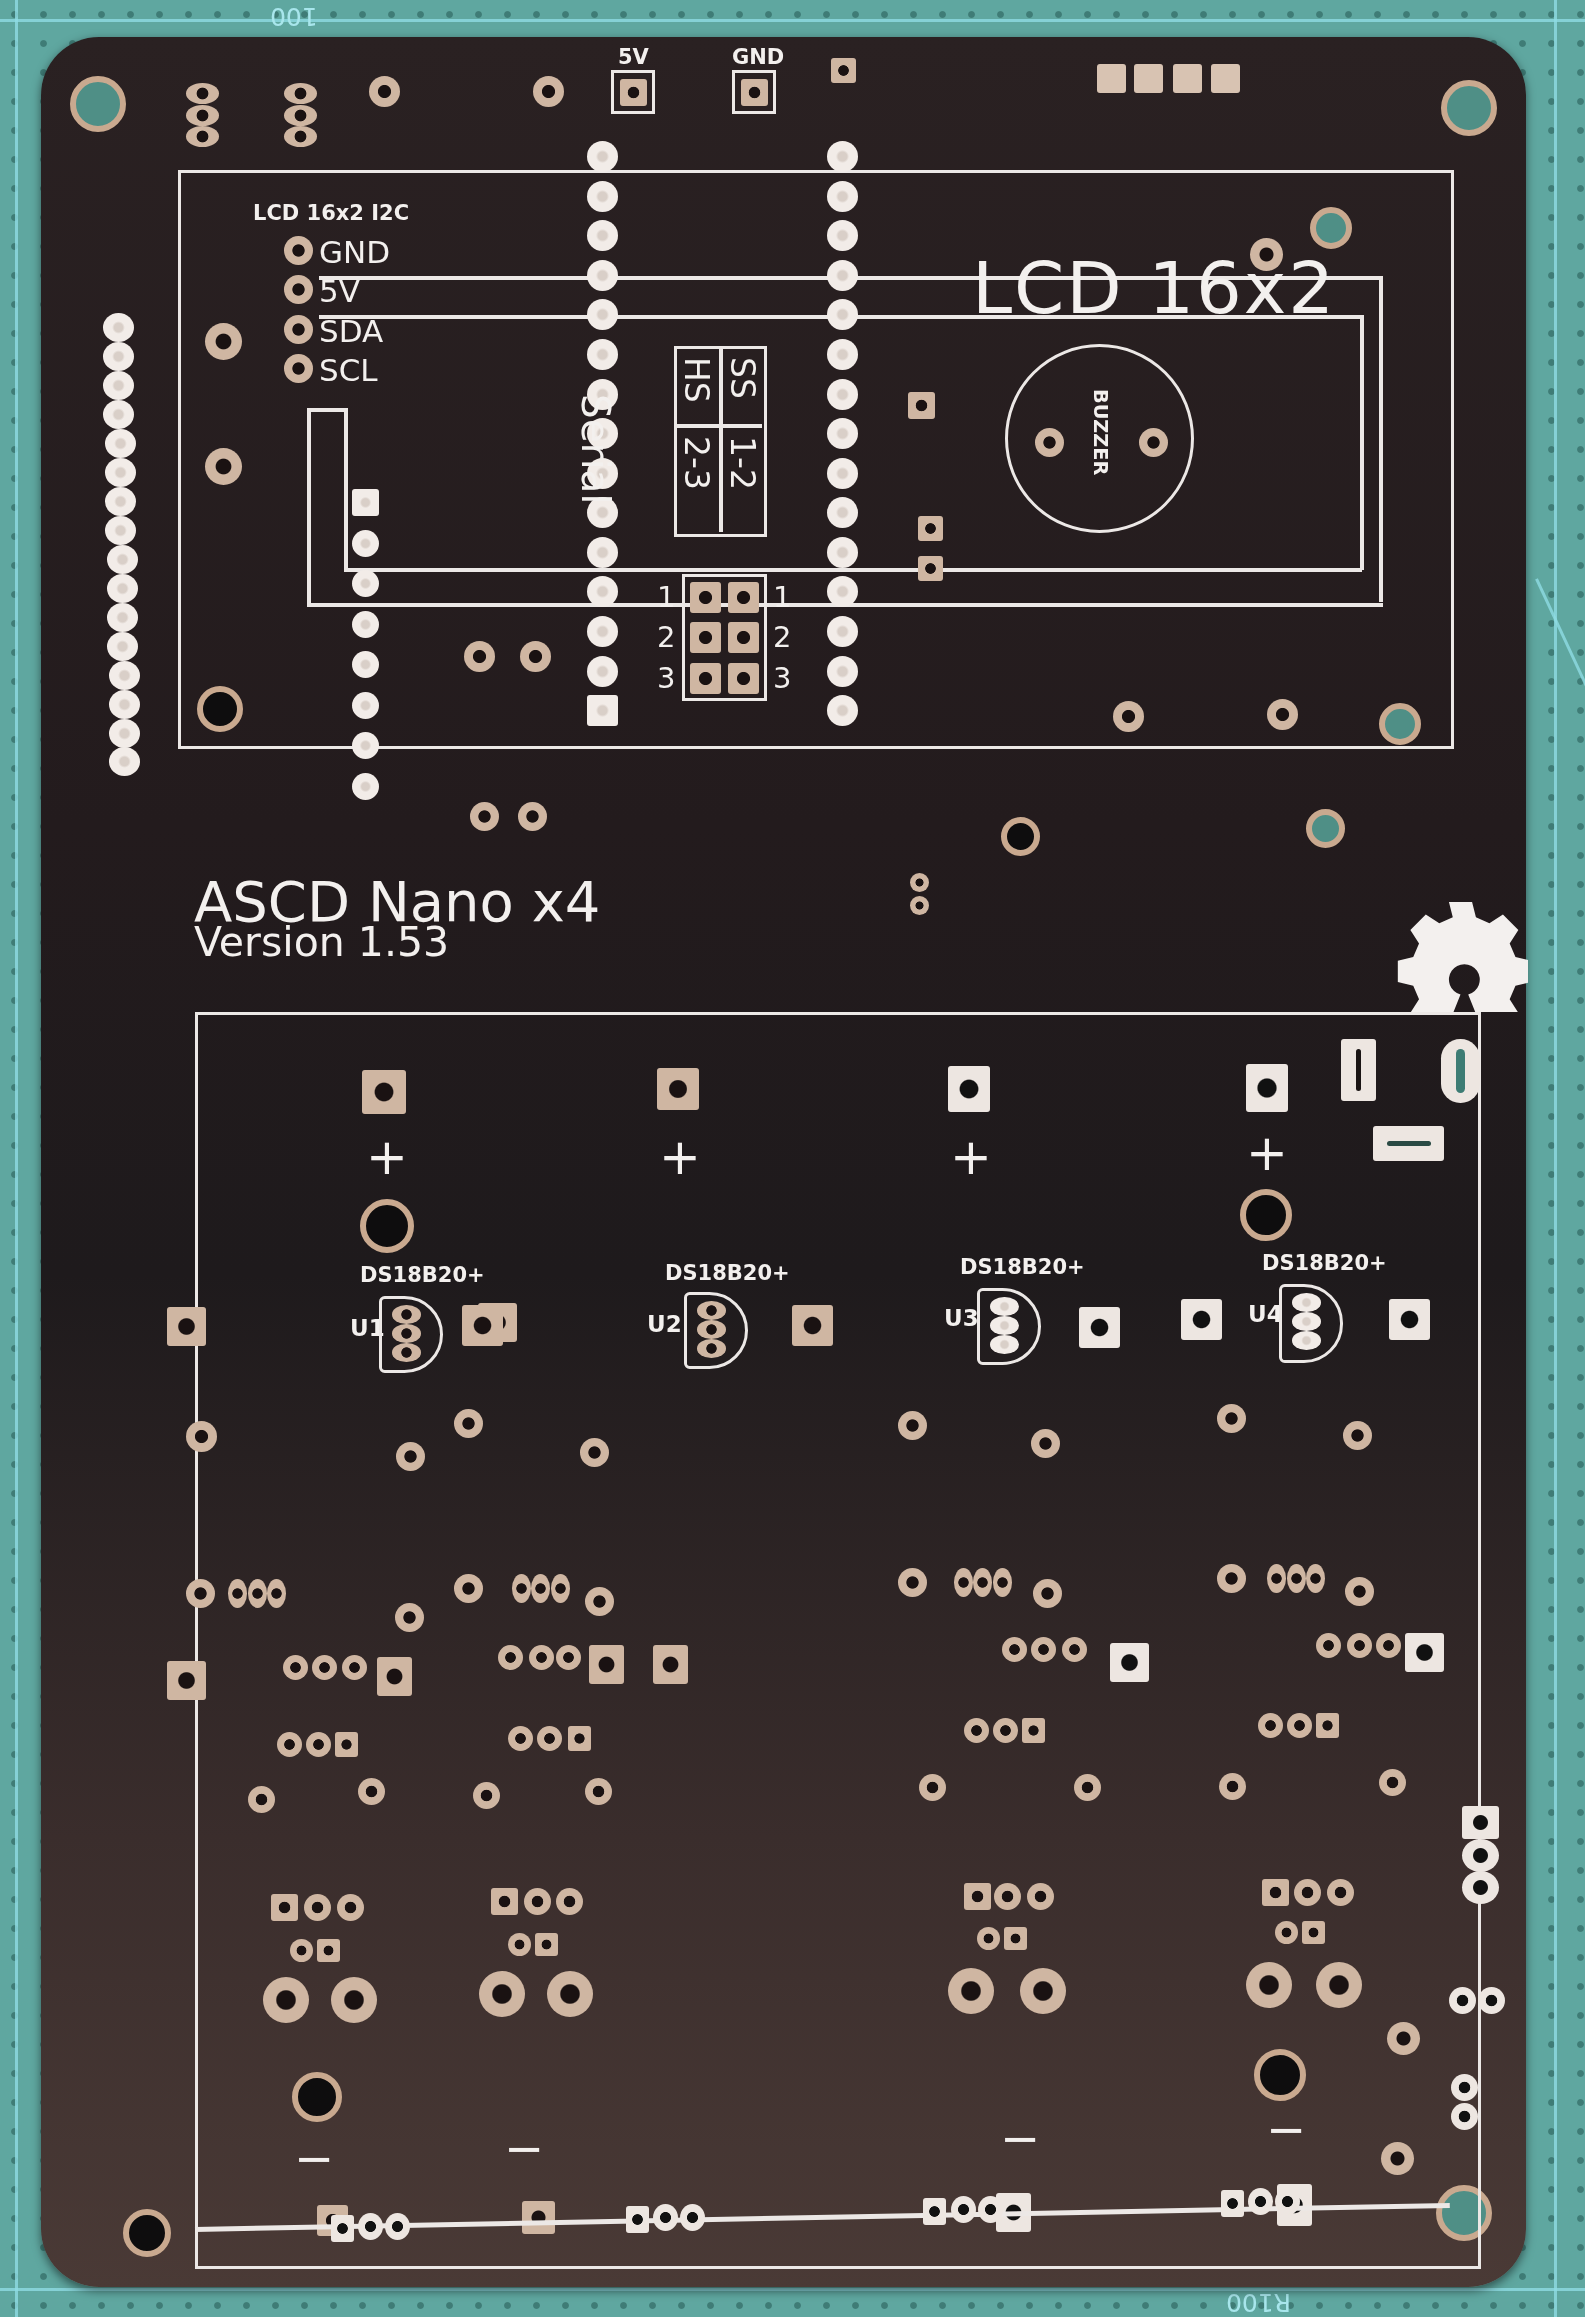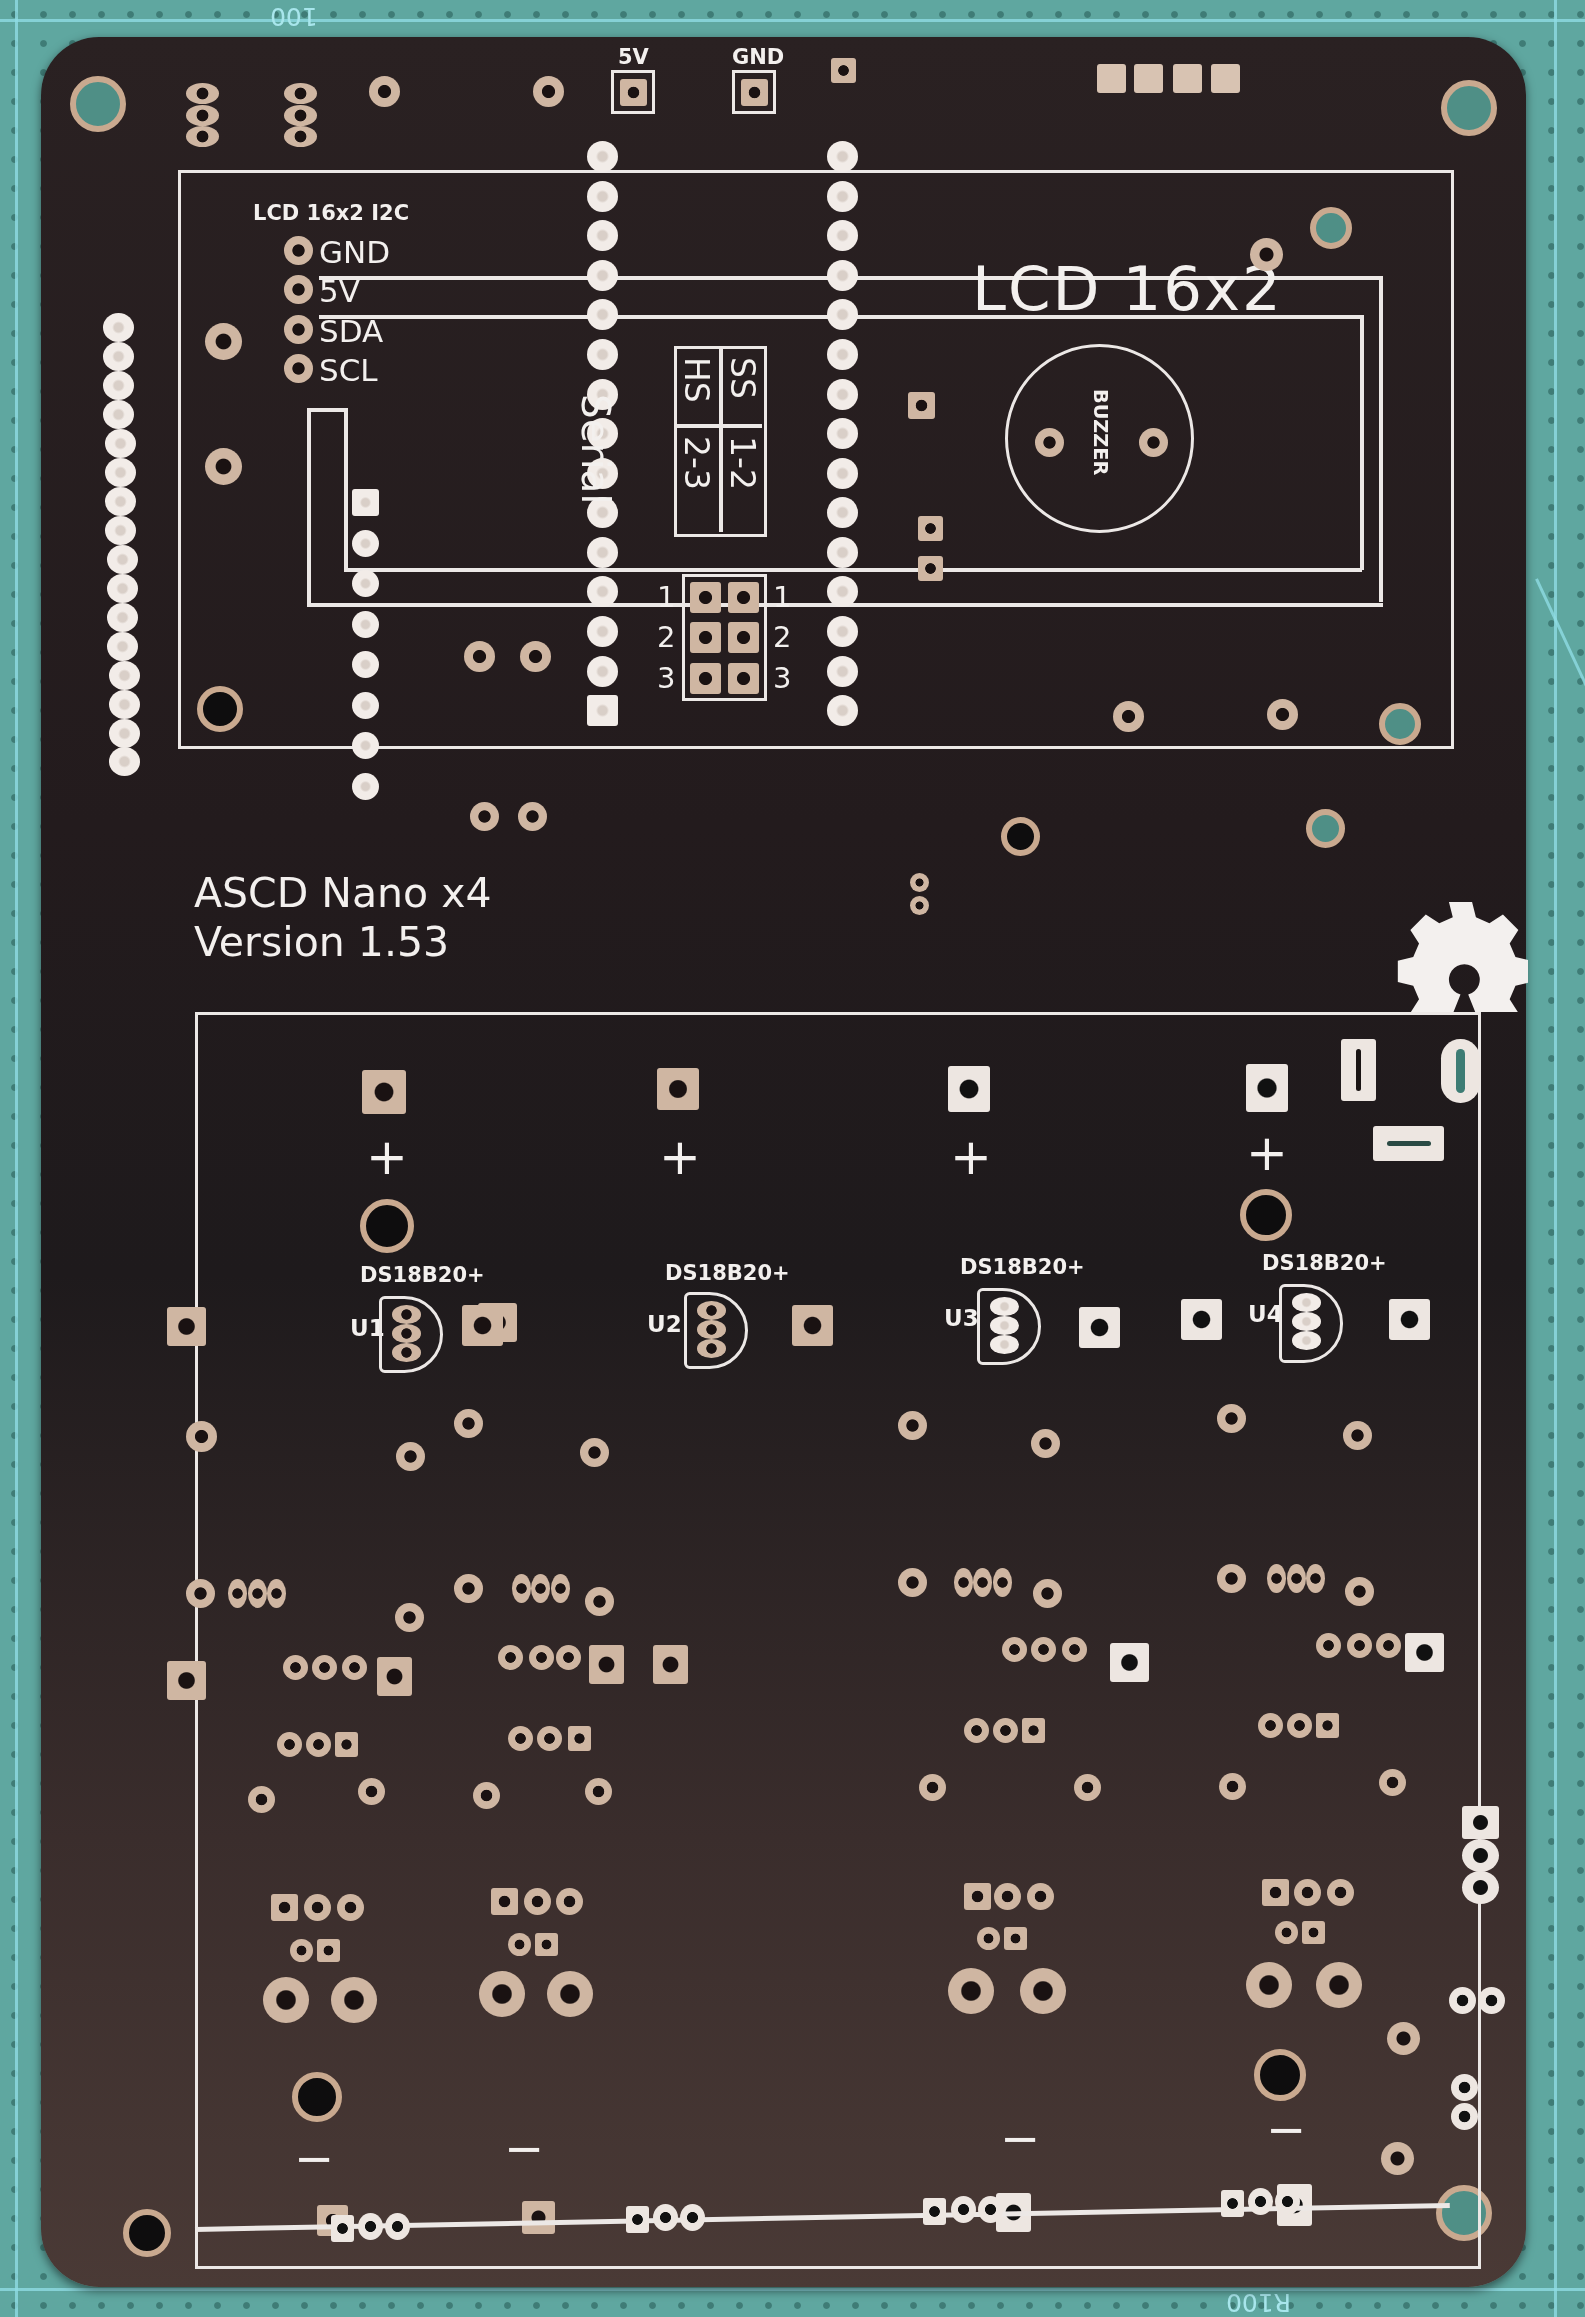--- a/index.html
+++ b/index.html
@@ -84,21 +84,21 @@
   <div class="silk-box" style="left:137px;top:133px;width:1276px;height:579px;"></div>
   <div class="silk-line" style="left:278px;top:239px;width:1062px;height:3.9px;"></div>
   <div class="silk-line" style="left:278px;top:278px;width:1043px;height:3.9px;"></div>
   <div class="silk-line" style="left:1319px;top:278px;width:3.9px;height:255px;"></div>
   <div class="silk-line" style="left:1338px;top:239px;width:3.9px;height:326px;"></div>
   <div class="silk-line" style="left:266px;top:566px;width:1076px;height:3.9px;"></div>
   <div class="silk-line" style="left:266px;top:371px;width:3.9px;height:197px;"></div>
   <div class="silk-line" style="left:266px;top:371px;width:39px;height:3.9px;"></div>
   <div class="silk-line" style="left:303px;top:371px;width:3.9px;height:162px;"></div>
   <div class="silk-line" style="left:303px;top:531px;width:1018px;height:3.9px;"></div>
-  <div class="silk" style="left:931px;top:216px;font-size:61px;letter-spacing:1.9px;">LCD 16x2</div>
+  <div class="silk" style="left:931px;top:209px;font-size:72px;letter-spacing:1.9px;">LCD 16x2</div>
 
   <div class="silk" style="left:212px;top:164px;font-size:21px;font-weight:bold;">LCD 16x2 I2C</div>
   <div class="pad" style="left:243px;top:199px;width:29px;height:29px;"></div>
   <div class="silk" style="left:278px;top:197px;font-size:31px;">GND</div>
   <div class="pad" style="left:243px;top:238px;width:29px;height:29px;"></div>
   <div class="silk" style="left:278px;top:236px;font-size:31px;">5V</div>
   <div class="pad" style="left:243px;top:278px;width:29px;height:29px;"></div>
   <div class="silk" style="left:278px;top:276px;font-size:31px;">SDA</div>
   <div class="pad" style="left:243px;top:317px;width:29px;height:29px;"></div>
   <div class="silk" style="left:278px;top:315px;font-size:31px;">SCL</div>
@@ -212,21 +212,21 @@
     <div class="silk" style="left:104px;top:42px;font-size:19.3px;font-weight:bold;transform:rotate(90deg);transform-origin:left top;">BUZZER</div>
   </div>
 
   <div class="pad" style="left:429px;top:765px;width:29px;height:29px;"></div>
   <div class="pad" style="left:477px;top:765px;width:29px;height:29px;"></div>
   <div class="pad" style="left:869px;top:836px;width:19.3px;height:19.3px;"></div>
   <div class="pad" style="left:869px;top:859px;width:19.3px;height:19.3px;"></div>
   <div class="hole mount dark" style="left:960px;top:780px;width:39px;height:39px;"></div>
   <div class="hole mount" style="left:1265px;top:772px;width:39px;height:39px;"></div>
 
-  <div class="silk" style="left:153px;top:832px;font-size:41px;">ASCD Nano x4</div>
+  <div class="silk" style="left:153px;top:832px;font-size:56px;">ASCD Nano x4</div>
   <div class="silk" style="left:153px;top:881px;font-size:41px;">Version 1.53</div>
 
 
   <svg class="gear" viewBox="0 0 140 120">
     <path fill="#f3f0ee" d="M58 6 h24 l4 16 l14 6 l14 -9 l16 16 l-9 14 l6 14 l16 4 v22 l-16 4 l-6 14 l9 14 l-16 16 l-14 -9 l-10 4 l-12 -30 a16 16 0 1 0 -8 0 l-12 30 l-10 -4 l-14 9 l-16 -16 l9 -14 l-6 -14 l-16 -4 v-22 l16 -4 l6 -14 l-9 -14 l16 -16 l14 9 l14 -6 z"></path>
   </svg>
 
   <div class="silk-box" style="left:154px;top:975px;width:1286px;height:1257px;"></div>
 
   <div style="position:absolute;left:1300px;top:1002px;width:35px;height:62px;background:#ede6e1;border-radius:2.9px;">

